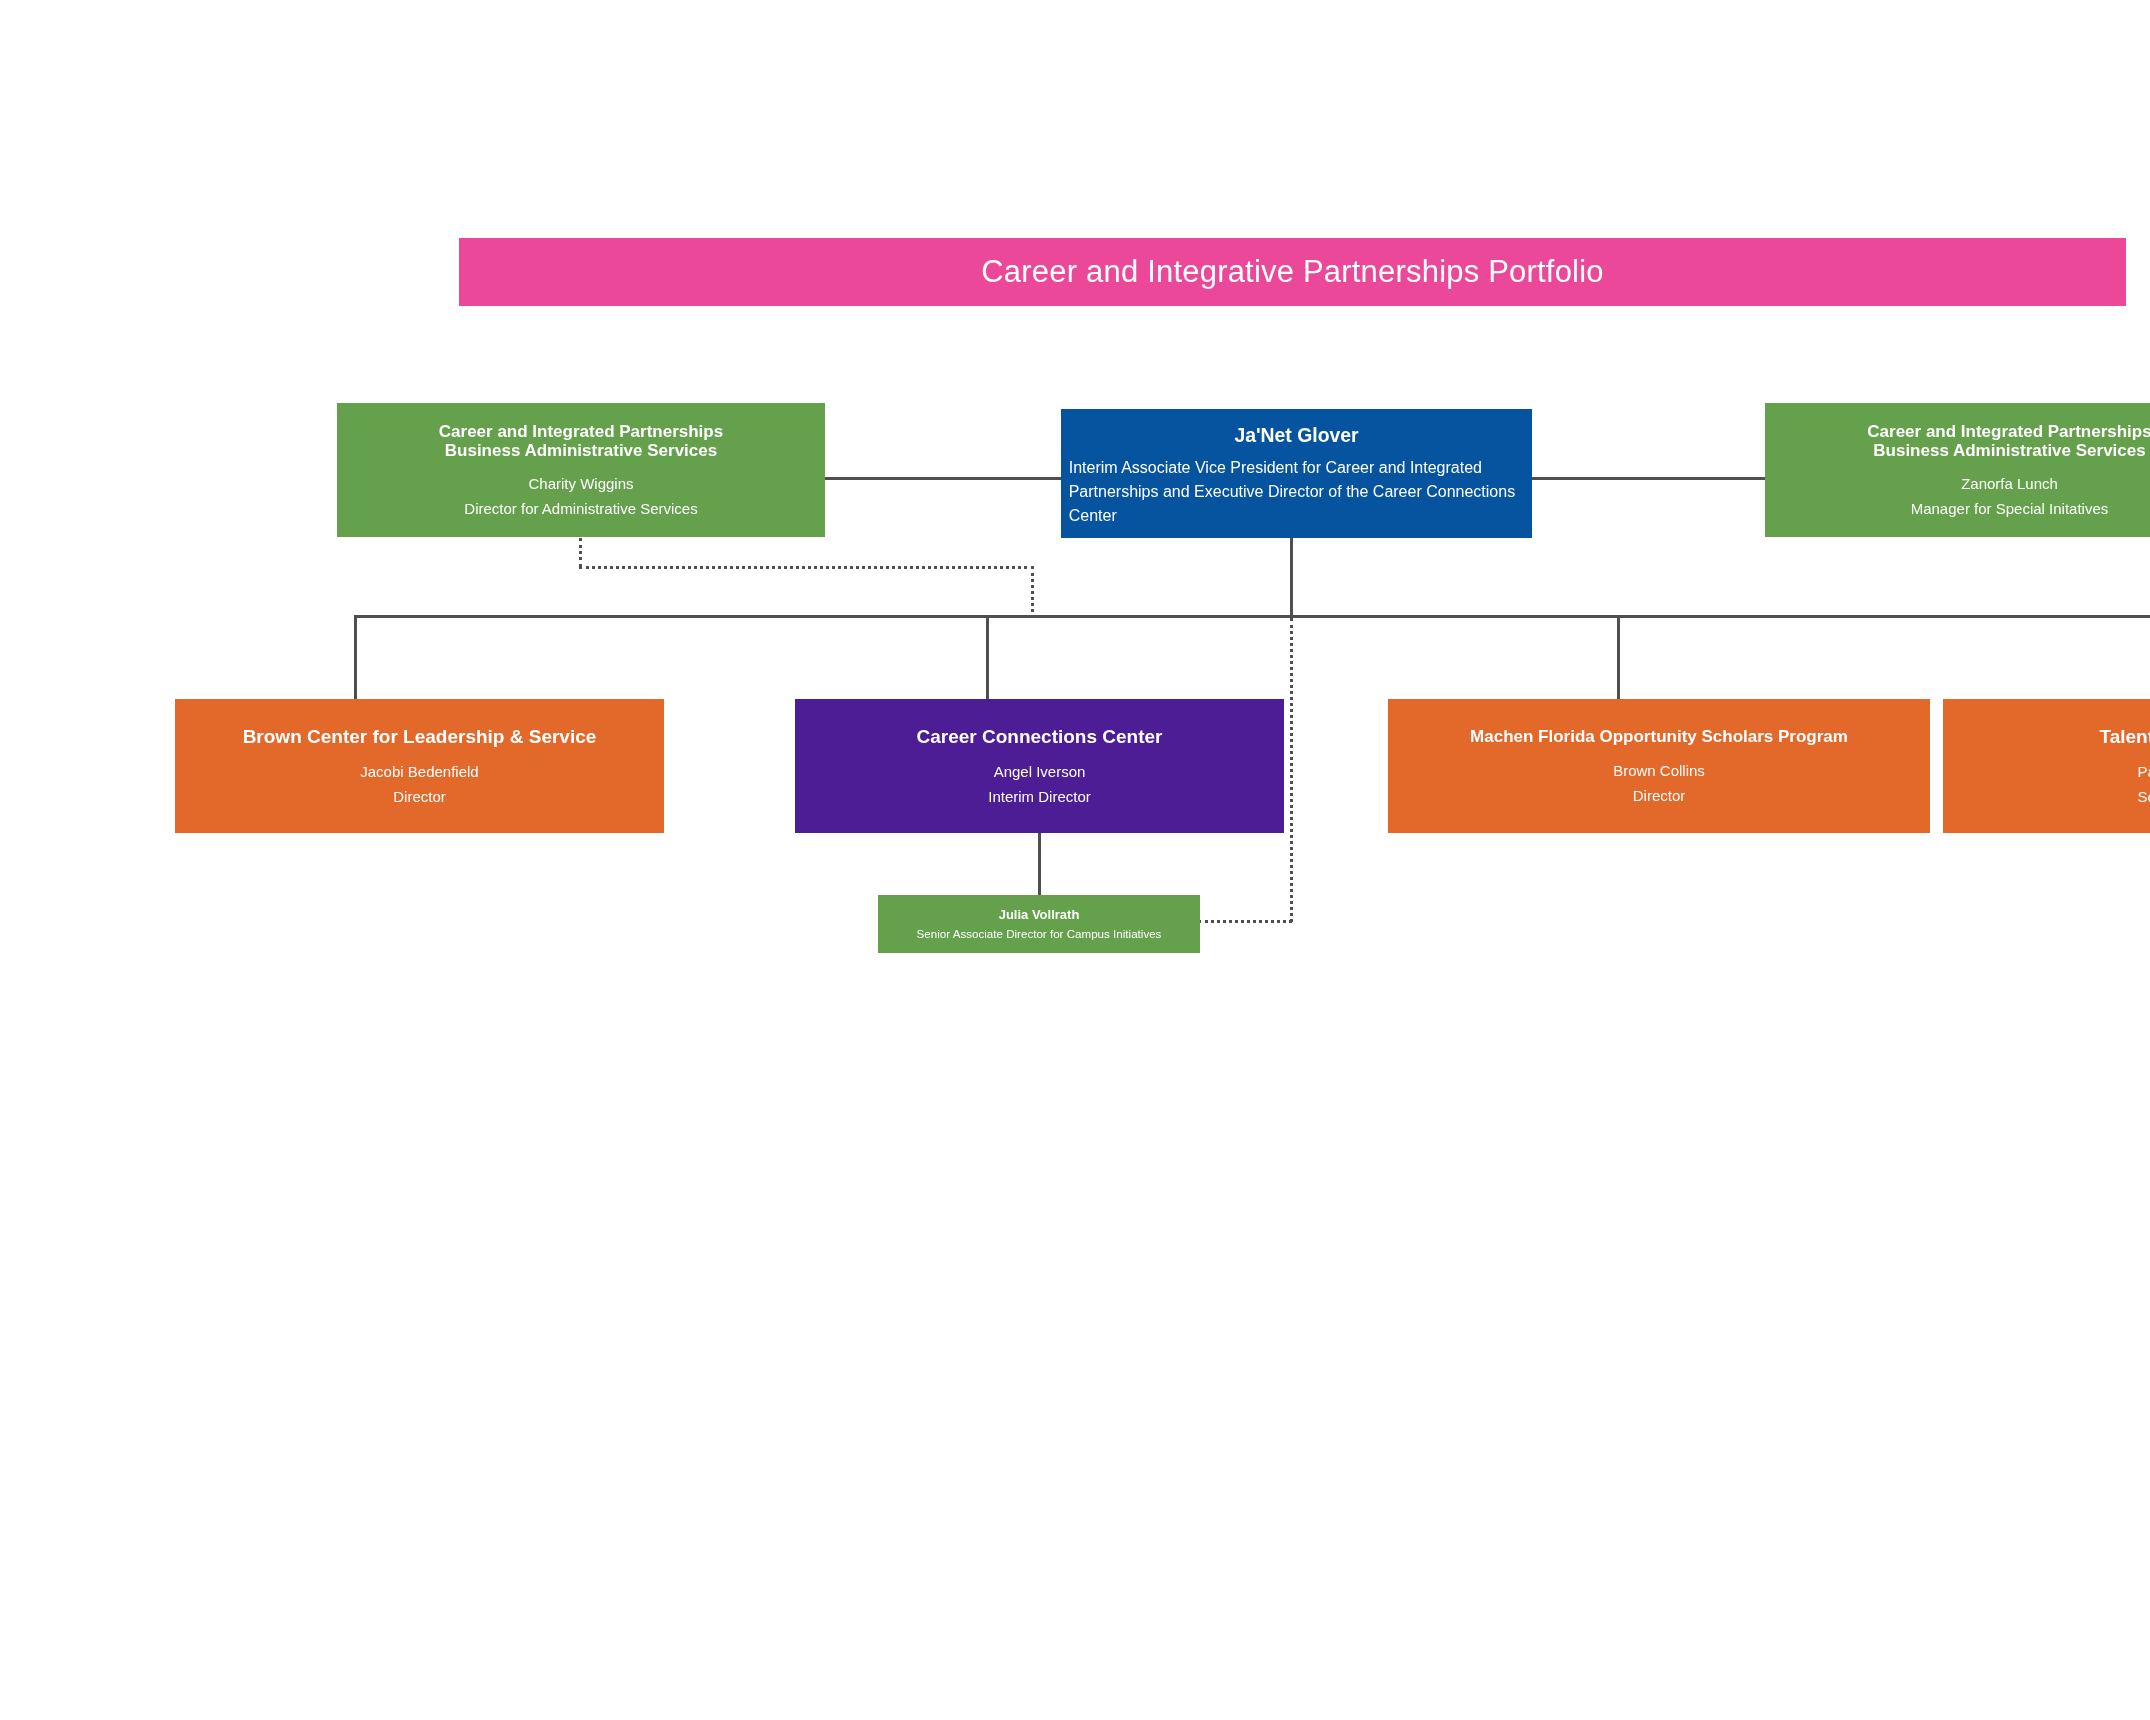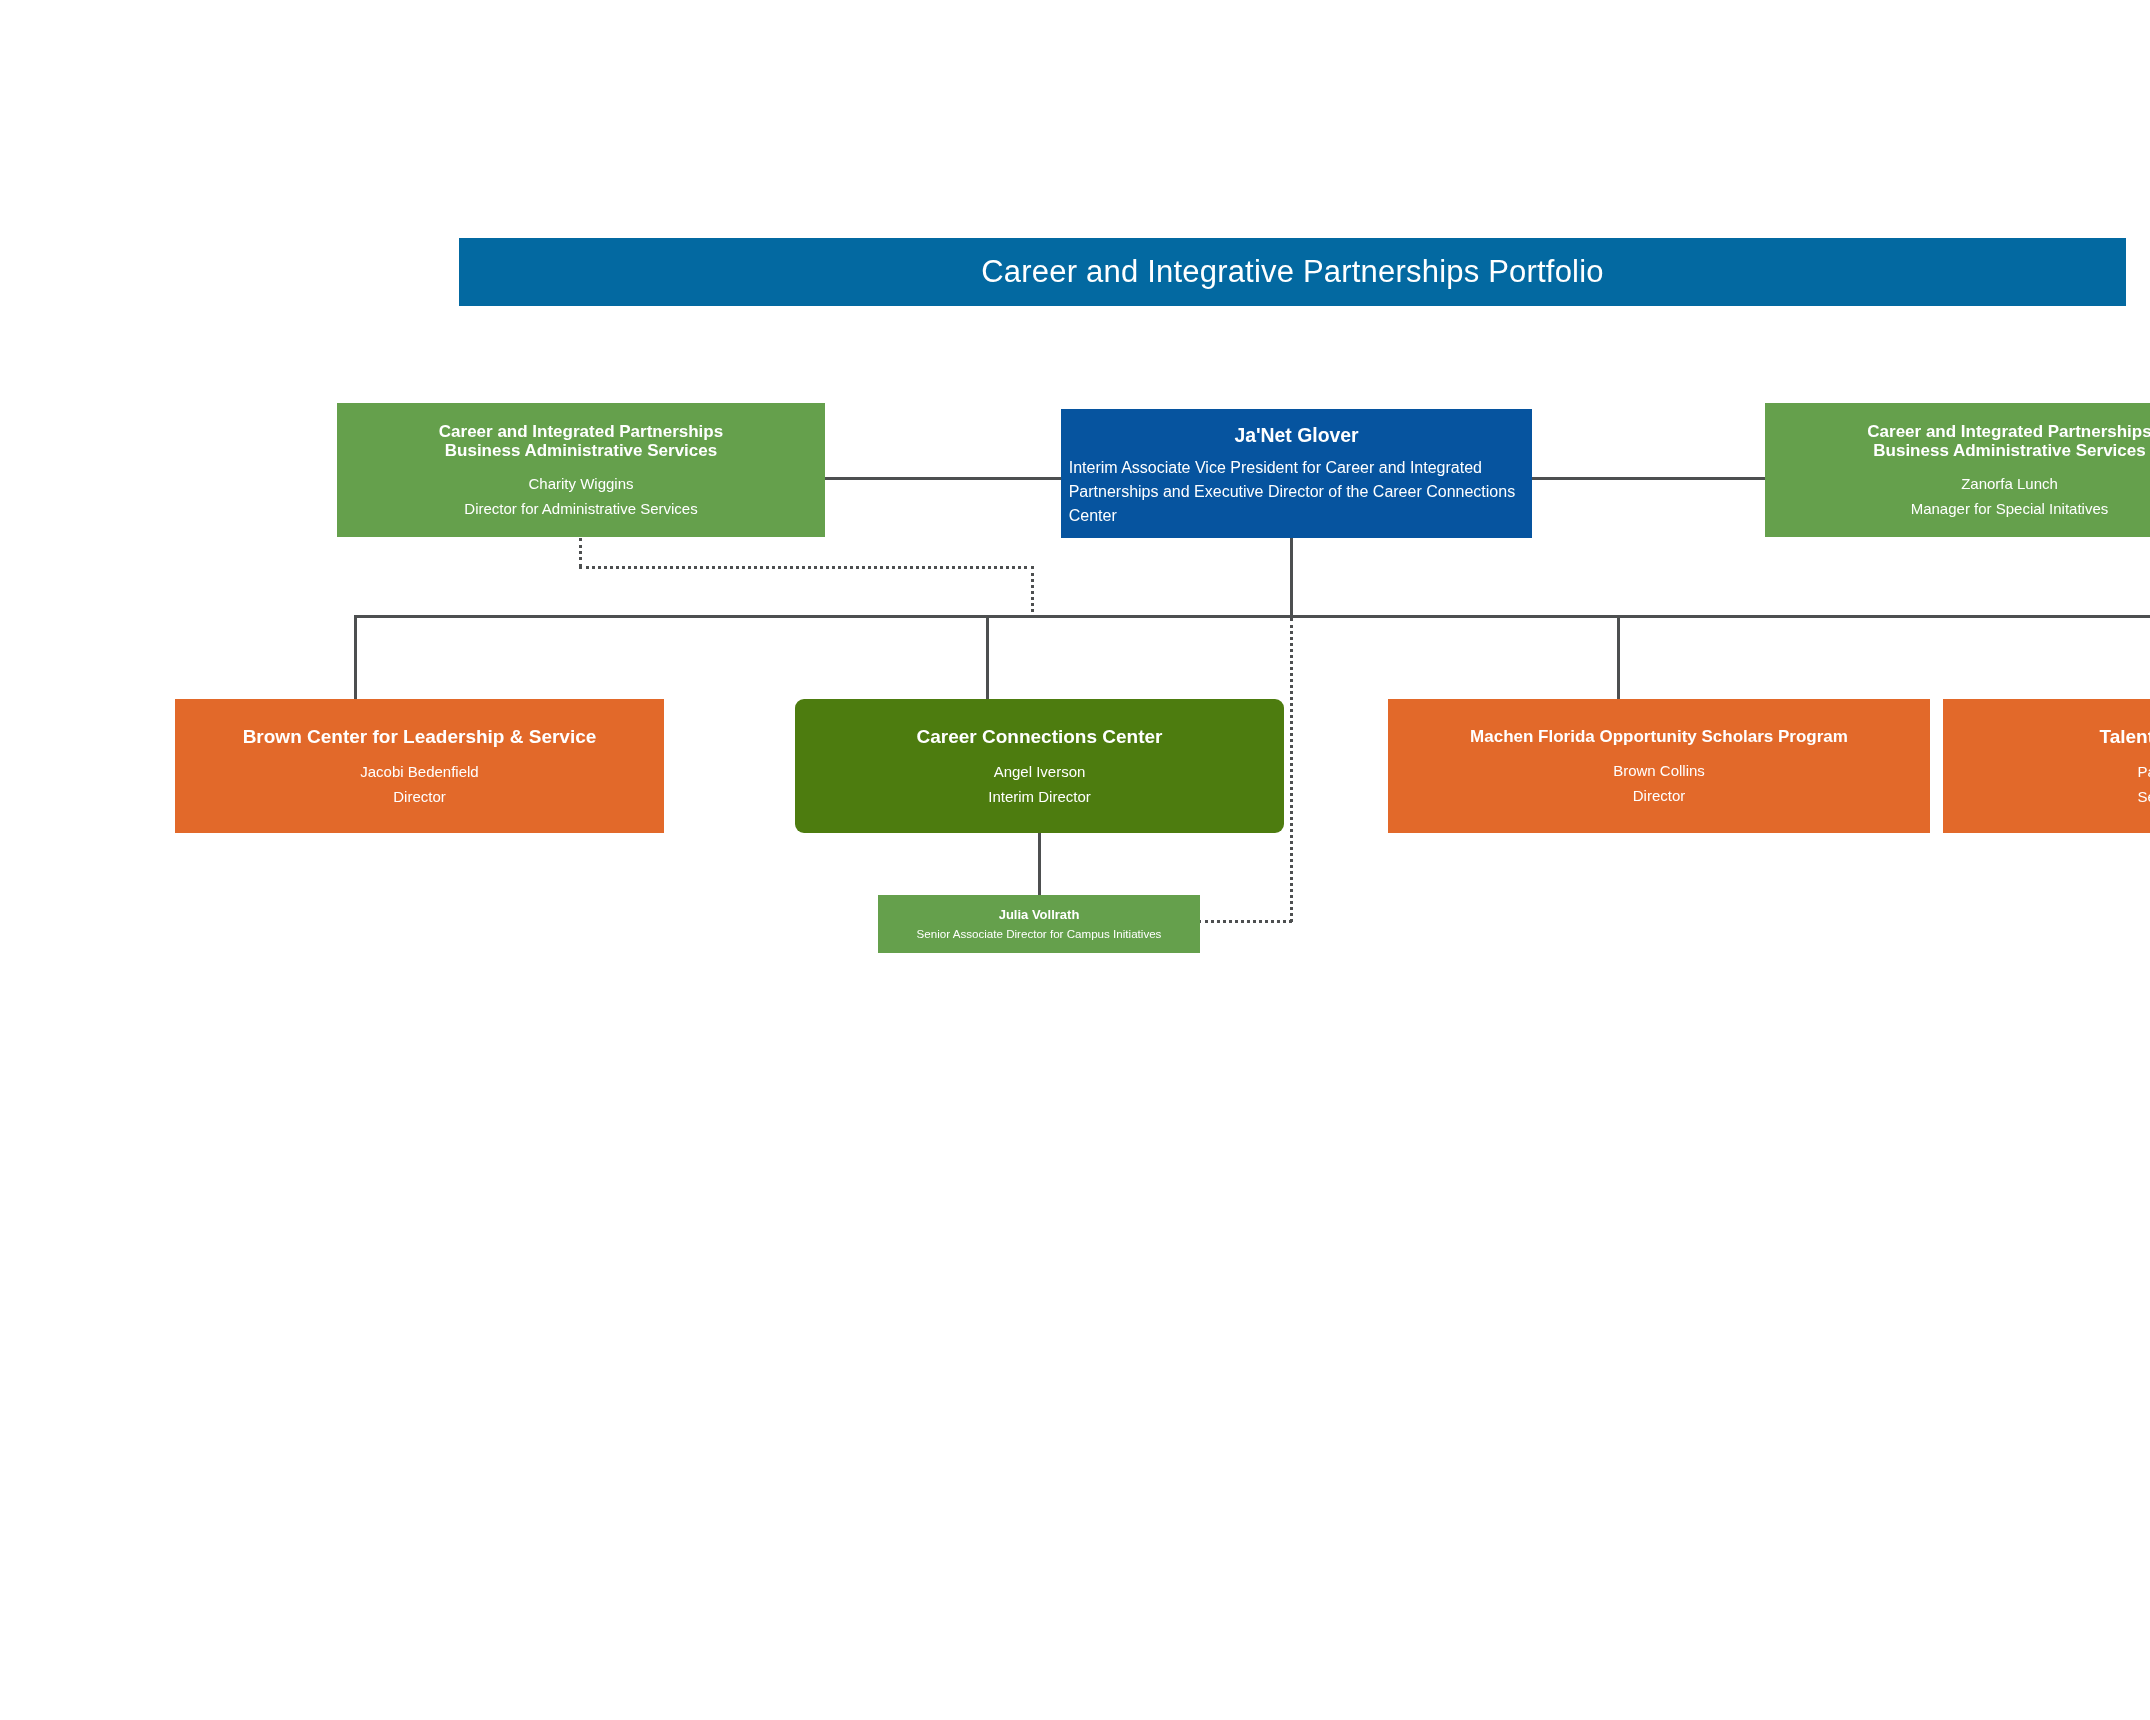--- a/index.html
+++ b/index.html
@@ -199,21 +199,21 @@
   #conn-dotted-admin-drop   { left: 1031px; top: 566px; height: 52px; }
 
   #conn-dotted-exec-down    { left: 1290px; top: 618px; height: 304px; }
   #conn-dotted-exec-across  { left: 1198px; top: 920px; width: 94px; }
 </style>
 </head>
 <body style="background: rgb(255, 255, 255);">
 
 <div id="chart-canvas" style="background: rgb(255, 255, 255);">
 
-  <div id="portfolio-title-bar" style="background: #0369a1;">
+  <div id="portfolio-title-bar" style="background: #ec4899;">
     <span class="title-text">Career and Integrative Partnerships Portfolio</span>
   </div>
 
   <div class="conn conn-h" id="conn-exec-to-left-admin" style="background: rgb(77, 79, 80);"></div>
   <div class="conn conn-h" id="conn-exec-to-right-admin" style="background: rgb(77, 79, 80);"></div>
 
   <div class="conn conn-v" id="conn-exec-down" style="background: rgb(77, 79, 80);"></div>
 
   <div class="conn conn-h" id="conn-bus-horizontal" style="background: rgb(77, 79, 80);"></div>
   <div class="conn conn-v" id="conn-bus-drop-0" style="background: rgb(77, 79, 80);"></div>
@@ -251,21 +251,21 @@
     <div class="node-person">Zanorfa Lunch</div>
     <div class="node-role">Manager for Special Initatives</div>
   </div>
 
   <div class="node node-orange" id="node-unit-0" style="background: rgb(226, 105, 42);">
     <div class="node-title">Brown Center for Leadership &amp; Service</div>
     <div class="node-person">Jacobi Bedenfield</div>
     <div class="node-role">Director</div>
   </div>
 
-  <div class="node node-orange" id="node-unit-1" style="background: #4d7c0f; border-radius: 9px;">
+  <div class="node node-orange" id="node-unit-1" style="background: #4c1d95;">
     <div class="node-title">Career Connections Center</div>
     <div class="node-person">Angel Iverson</div>
     <div class="node-role">Interim Director</div>
   </div>
 
   <div class="node node-orange compact" id="node-unit-2" style="background: rgb(226, 105, 42);">
     <div class="node-title">Machen Florida Opportunity Scholars Program</div>
     <div class="node-person">Brown Collins</div>
     <div class="node-role">Director</div>
   </div>

